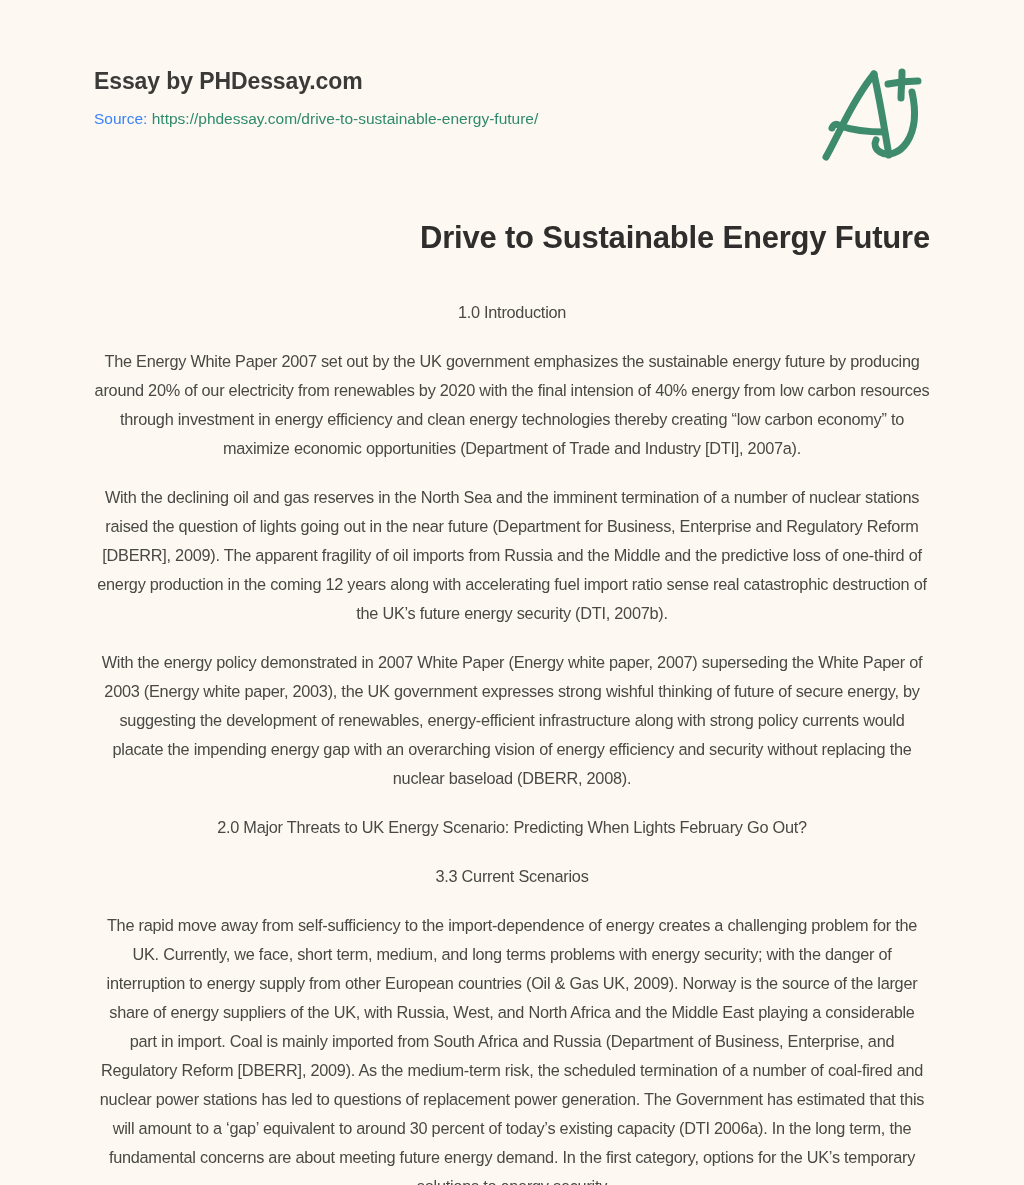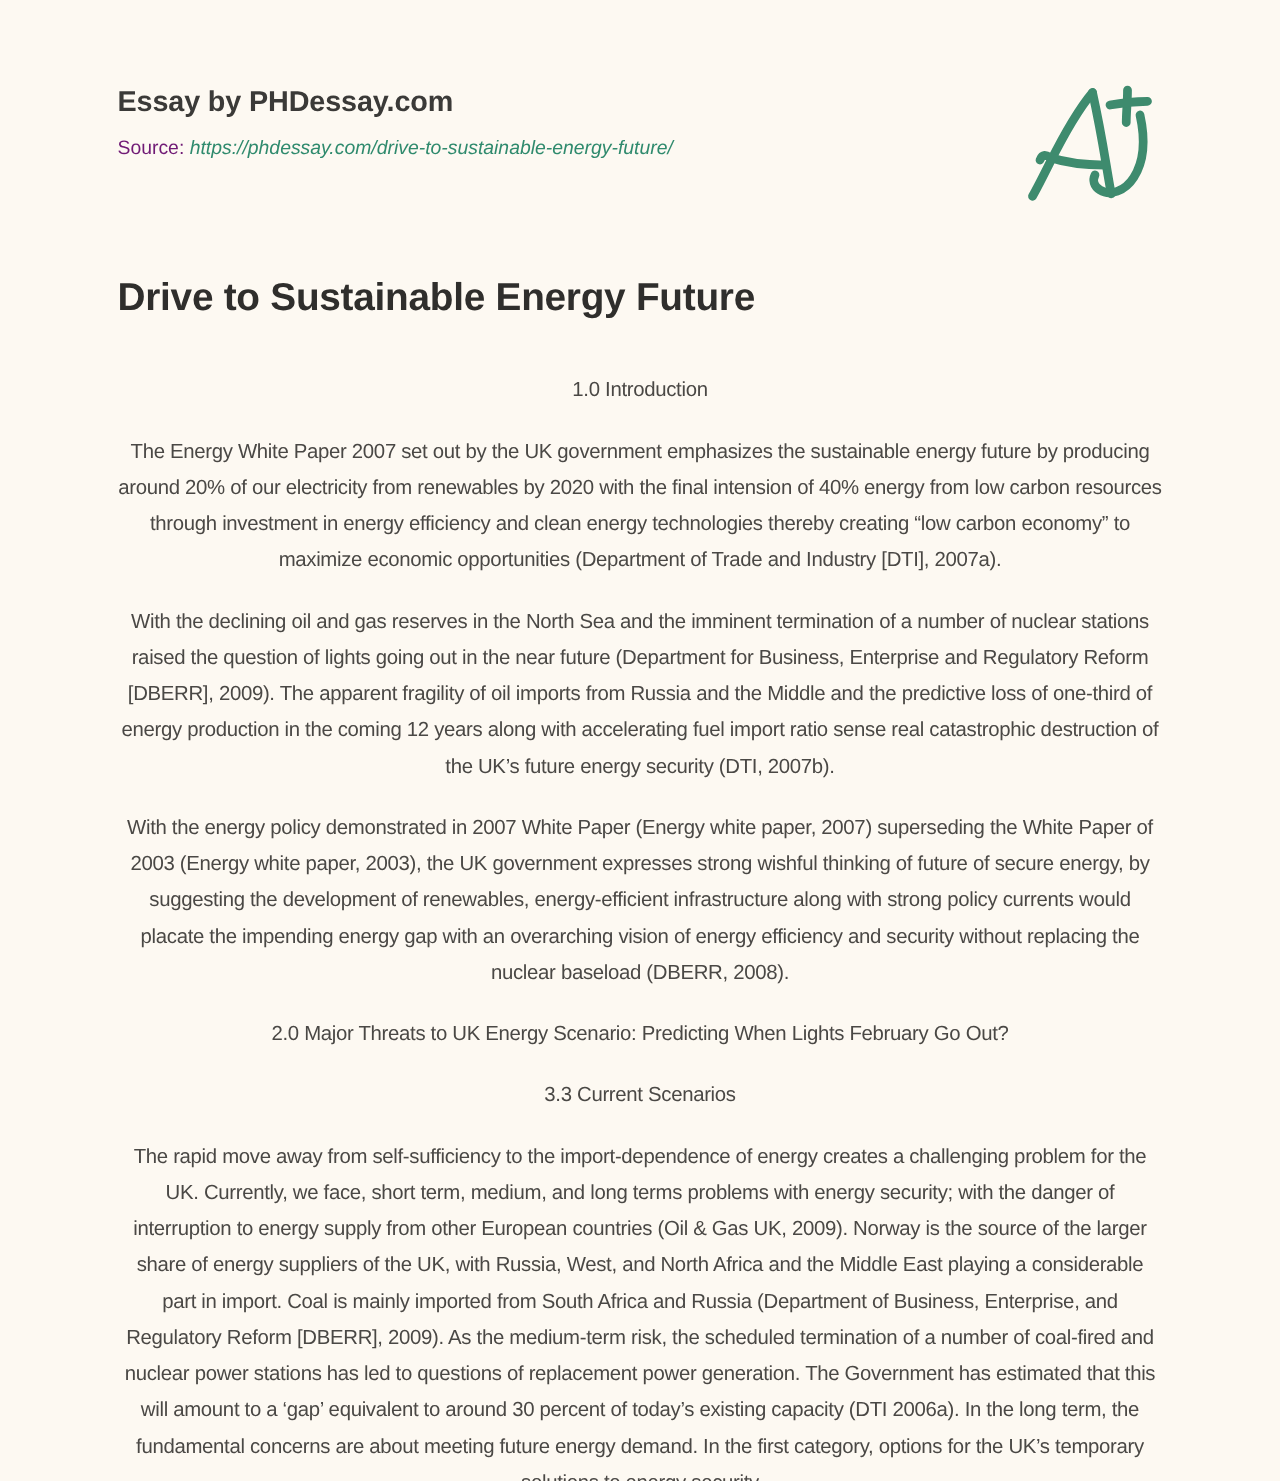--- a/index.html
+++ b/index.html
@@ -53,27 +53,26 @@
   .source-line {
     margin-top: 18px;
     font-size: 15.5px;
     line-height: 1;
     color: #8a8680;
     white-space: nowrap;
     font-family: "Liberation Sans", sans-serif;
   }
 
   .source-label {
-    color: #701a75;
+    color: #3b82f6;
   }
 
   .source-url {
     color: #2f8a6d;
     text-decoration: none;
-    font-style: italic;
   }
 
   .logo {
     position: absolute;
     left: 812px;
     top: 62px;
     width: 116px;
     height: 104px;
   }
 
@@ -92,20 +91,21 @@
 
   .article-title {
     font-family: "Liberation Sans", sans-serif;
     font-size: 31px;
     font-weight: bold;
     color: #2f2e2c;
     line-height: 1.2;
     margin: 0;
     padding-top: 44px;
     letter-spacing: -0.2px;
+    text-align: right;
   }
 
   .body-text {
     margin-top: 42px;
   }
 
   .body-text p {
     margin: 0 0 20px 0;
     font-family: "Liberation Sans", sans-serif;
     font-size: 16.3px;

